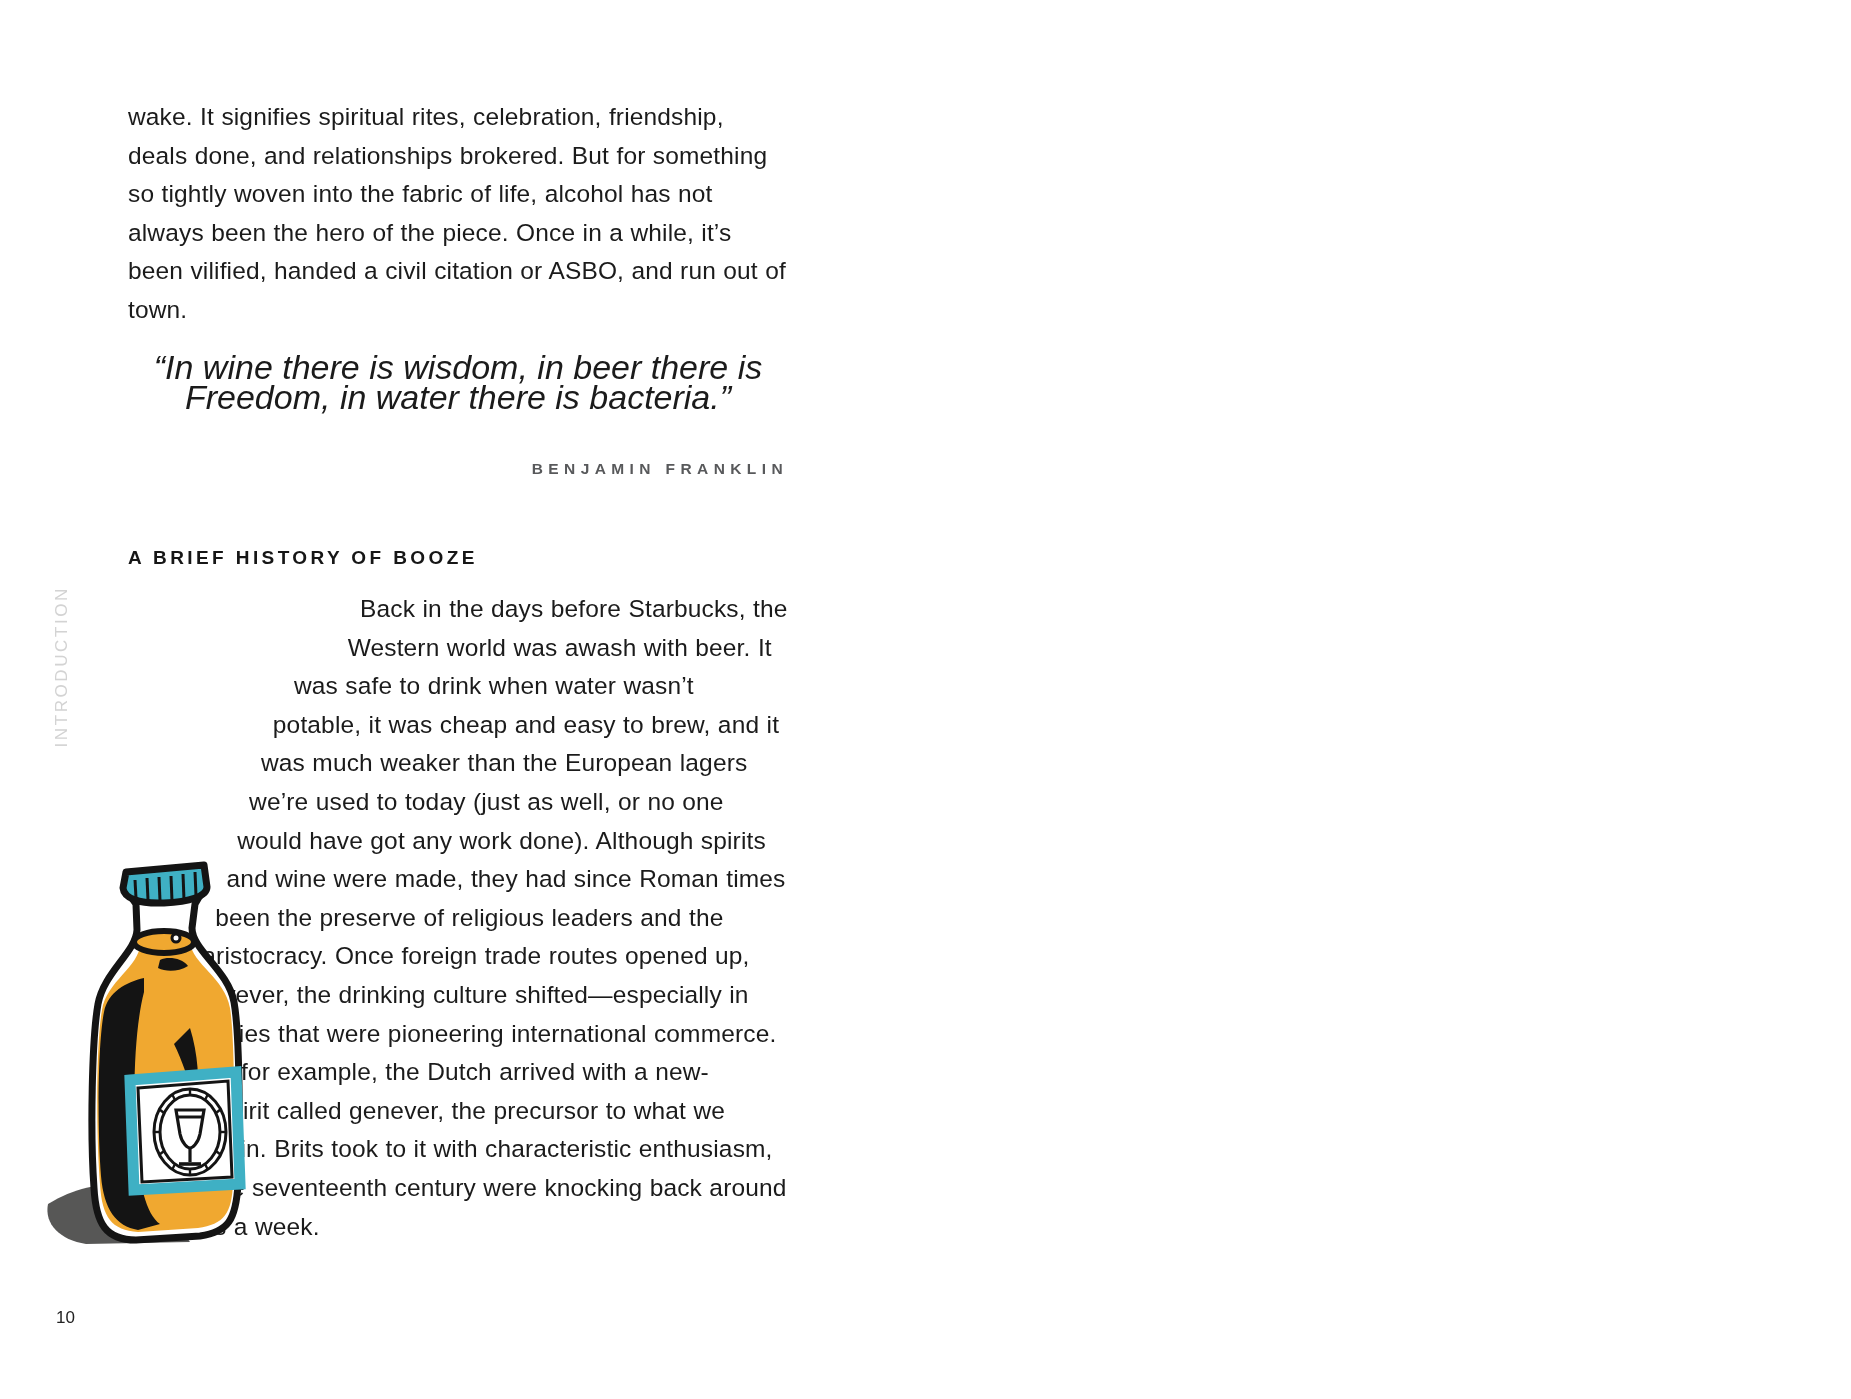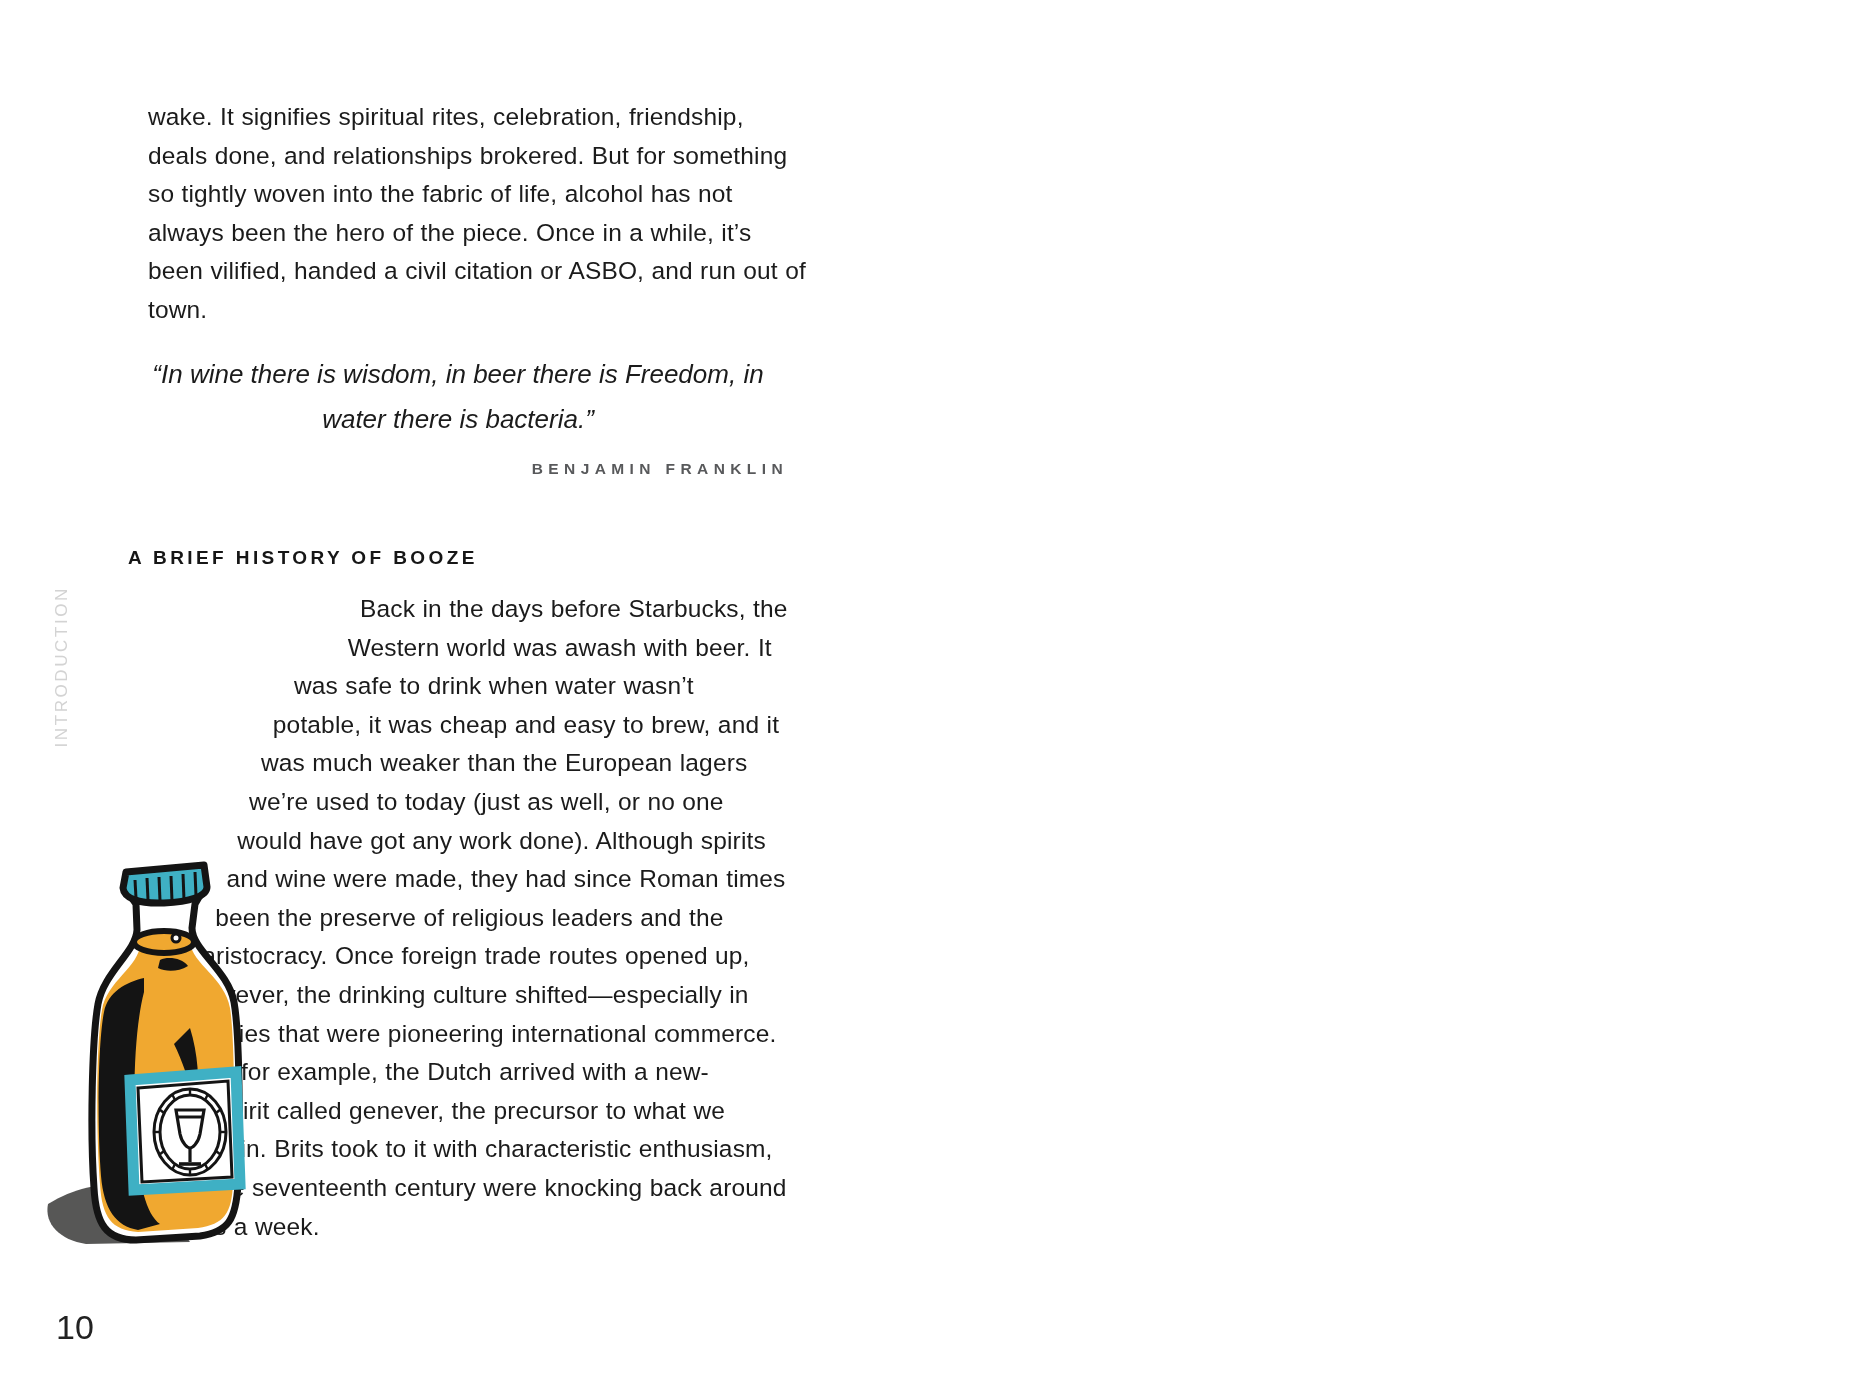--- a/index.html
+++ b/index.html
@@ -14,24 +14,24 @@
 
   .colbox{position:absolute;}
   .body-text{
     font-size:24.5px;line-height:38.6px;color:#1b1b1b;
     letter-spacing:0.15px;word-spacing:0.4px;
   }
   .body-text p{margin:0;}
   .indent{text-indent:44px;}
 
   
-  #left-col{left:128px;top:98px;width:660px;margin-left:20px;}
+  #left-col{left:128px;top:98px;width:660px;}
   #quote{
     left:128px;top:352px;width:660px;
-    font-style:italic;font-size:26px;line-height:45px;text-align:center;
+    font-style:italic;font-size:34px;line-height:30px;text-align:center;
     color:#1b1b1b;
   }
   #attribution{
     left:128px;top:460px;width:660px;text-align:right;
     font-size:15.5px;font-weight:bold;letter-spacing:5.4px;color:#58595b;
   }
   #section-heading{
     left:128px;top:547px;width:660px;
     font-size:19px;font-weight:bold;letter-spacing:3.4px;color:#161616;
   }
@@ -46,21 +46,21 @@
   }
 
   
   .running-head{
     position:absolute;font-size:17px;letter-spacing:2.6px;color:#d3d3d3;
     writing-mode:vertical-rl;white-space:nowrap;
   }
   #rh-left{left:52px;top:586px;transform:rotate(180deg);}
 
   
-  .folio{position:absolute;font-size:34px;color:#222;}
+  .folio{position:absolute;font-size:17px;color:#222;}
   #folio-left{left:56px;top:1308px;}
 
   
   #bottle-illo{position:absolute;left:40px;top:832px;width:280px;height:420px;}
 </style>
 </head>
 <body>
 
 <div class="spread">
 

